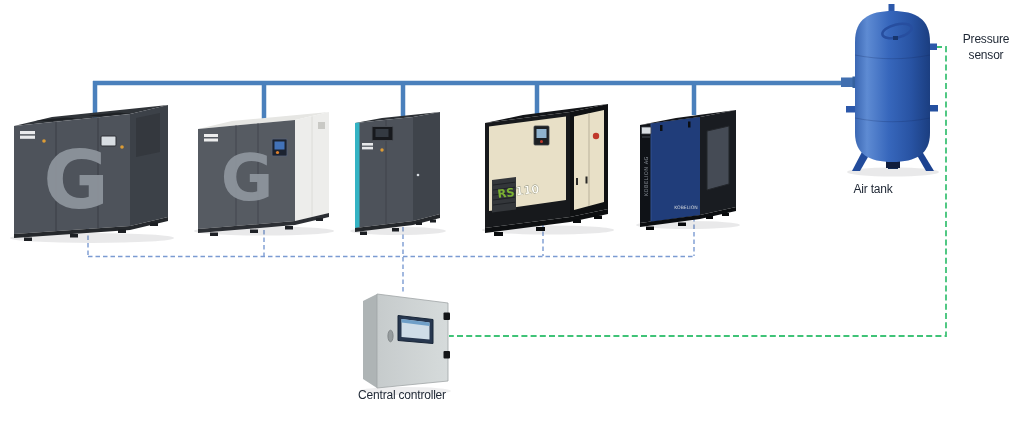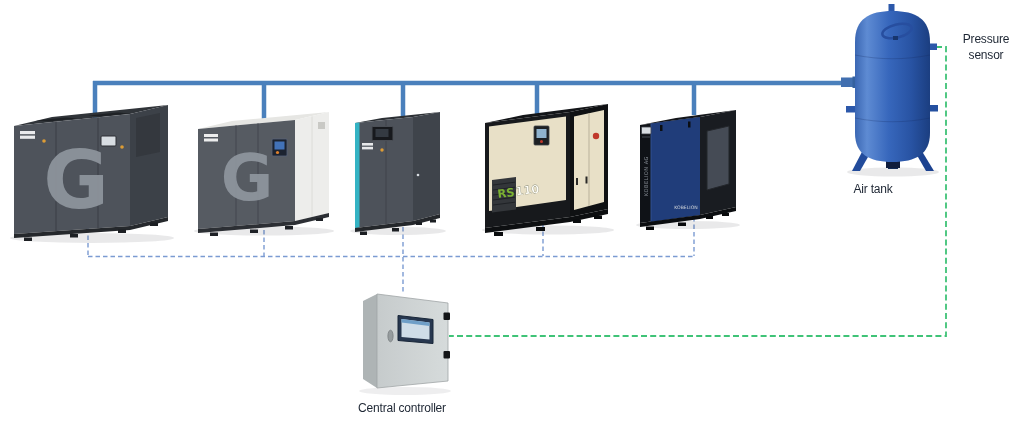--- a/index.html
+++ b/index.html
@@ -188,14 +188,14 @@
     </g>
   </svg>
 
   <div class="label" style="left:948px;top:31px;width:76px">
     <span>Pressure</span><br>
     <span>sensor</span>
   </div>
 
   <div class="label" style="left:830px;top:181px;width:86px">Air tank</div>
 
-  <div class="label" style="left:338px;top:400px;width:128px">Central controller</div>
+  <div class="label" style="left:338px;top:387px;width:128px">Central controller</div>
 </div>
 
 </body></html>

